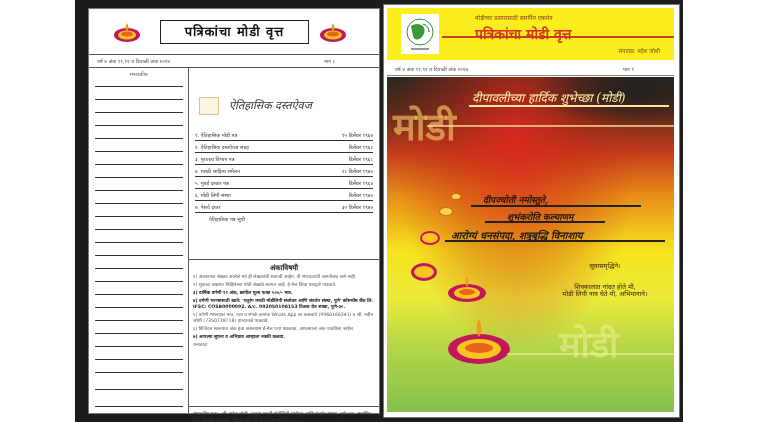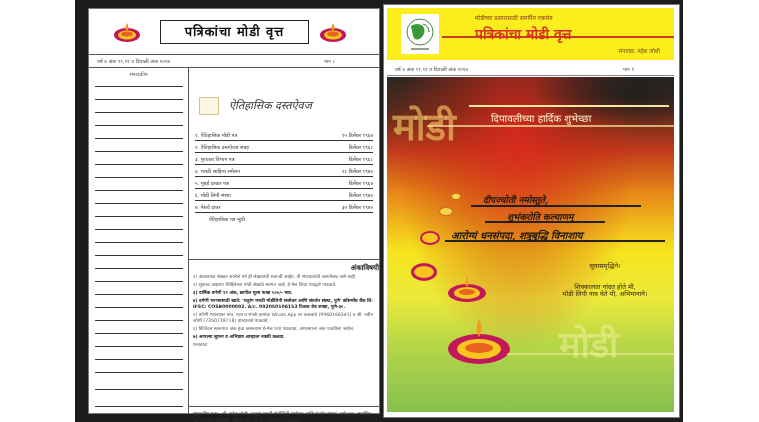--- a/index.html
+++ b/index.html
@@ -14,21 +14,21 @@
   .lp-meta .l { position:absolute; left:8px; } .lp-meta .r { position:absolute; right:44px; }
   .lp-col { position:absolute; left:0; top:59px; width:99px; height:345px; border-right:1px solid #555; }
   .lp-col .hd { font-size:5px; text-align:center; color:#555; margin-top:3px; }
   .hw-line { position:absolute; left:6px; width:88px; height:1px; background:#333; }
   .lp-right { position:absolute; left:100px; top:59px; width:190px; height:345px;margin-top:25px; }
   .lp-list-title { position:absolute; left:40px; top:4px; font-family:"DejaVu Serif", serif; font-style:italic; font-size:11px; color:#333; }
   .scroll-ic { position:absolute; left:10px; top:4px; width:18px; height:16px; border:1px solid #d8c488; background:#fbf6e4; }
   .list-row { position:absolute; left:6px; width:178px; height:9px; border-bottom:1px solid #333; font-size:5px; color:#333; line-height:9px; }
   .list-row .n { position:absolute; left:0; } .list-row .d { position:absolute; right:0; }
   .ank-box { position:absolute; left:0; top:166px; width:190px; height:146px; border-top:1px solid #555; }
-  .ank-title { text-align:right; font-size:7px; font-weight:bold; color:#222; margin-top:3px; }
+  .ank-title { text-align:center; font-size:7px; font-weight:bold; color:#222; margin-top:3px; }
   .ank-p { font-size:4.6px; color:#555; margin:2px 4px; line-height:6px; }
   .ank-p.b { color:#222; font-weight:bold; }
   .ank-foot { position:absolute; left:0; top:313px; width:190px; height:32px; border-top:1px solid #555; font-size:4.5px; color:#333; padding:3px 4px; box-sizing:border-box; line-height:7px; }
   
   .rp { position:absolute; left:383px; top:4px; width:295px; height:412px; background:#fff; border:1px solid #777; }
   .rp-mast { position:absolute; left:3px; top:3px; width:287px; height:52px; background:#fbee1c; }
   .logo { position:absolute; left:14px; top:6px; width:38px; height:40px; background:#fff; border-radius:2px; }
   .rp-sub { position:absolute; left:88px; top:6px; font-size:6px; color:#8a3a18; }
   .rp-title { position:absolute; left:88px; top:16px; font-family:"DejaVu Serif", serif; font-size:14px; color:#d9331e; font-weight:bold; }
   .rp-rule { position:absolute; left:55px; top:28px; width:232px; height:2px; background:#c9402a; }
@@ -172,22 +172,22 @@
   </div>
   <div class="rp-meta">
     <span class="l">वर्ष ४ अंक ११,१२ व दिवाळी अंक २०१७</span>
     <span class="r">पान १</span>
   </div>
 
   <div class="poster">
     <div class="poster-dark"></div>
     <div class="modi-big">मोडी</div>
     <div class="greet-rule" style="left:82px;top:28px;width:200px"></div>
+    <div class="greet-cal">दीपावलीच्या हार्दिक शुभेच्छा (मोडी)</div>
     <div class="greet-rule" style="left:40px;top:48px;width:247px;opacity:0.7"></div>
-    <div class="greet">दिपावलीच्या हार्दिक शुभेच्छा</div>
 
     <div class="poem-rule" style="left:84px;top:128px;width:170px"></div>
     <div class="poem" style="left:96px;top:116px;font-size:9px">दीपज्योती नमोस्तुते,</div>
     <div class="poem-rule" style="left:98px;top:144px;width:120px"></div>
     <div class="poem" style="left:120px;top:133px;font-size:9px">शुभंकरोति कल्याणम्</div>
     <div class="poem-rule" style="left:58px;top:163px;width:220px"></div>
     <div class="poem" style="left:64px;top:151px;font-size:10px">आरोग्यं धनसंपदा, शत्रुबुद्धि विनाशाय</div>
 
     <div class="verse" style="top:205px">शिवकालात नांदत होते मी,</div>
     <div class="verse" style="top:184px">सुवासमृद्धिने।</div>

